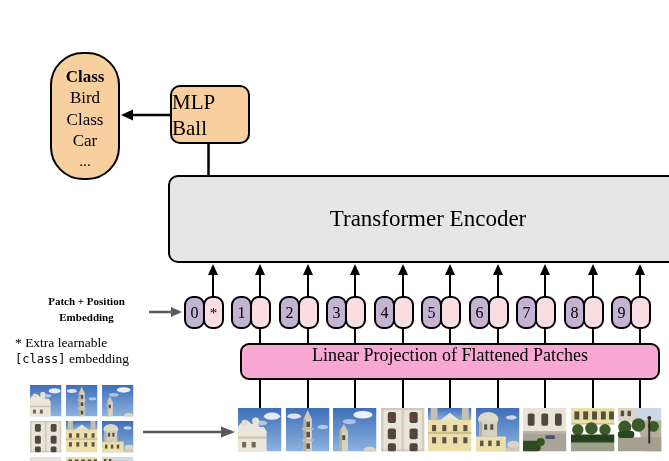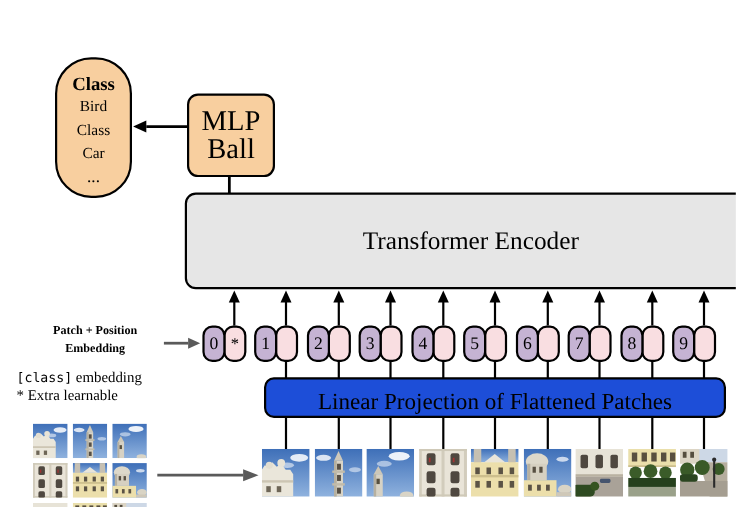--- a/index.html
+++ b/index.html
@@ -10,39 +10,39 @@
   .stage *{box-sizing:border-box;}
   svg.connectors{position:absolute;left:0;top:0;width:669px;height:461px;z-index:1;}
   
   .class-pill{
     position:absolute;left:50px;top:8px;width:70px;height:128px;
     background:#f8cf9f;border:2.5px solid #000;border-radius:33px;
     display:flex;flex-direction:column;align-items:center;justify-content:flex-start;
     padding-top:13px;z-index:2;text-align:center;
   }
   .class-pill .title{font-weight:bold;font-size:17px;line-height:20px;}
-  .class-pill .item{font-size:14px;line-height:21.5px;}
+  .class-pill .item{font-size:17px;line-height:21.5px;}
   .class-pill .dots{font-size:15.5px;line-height:16px;margin-top:1px;}
   .mlp-box{
-    position:absolute;left:170px;top:41px;width:80px;height:76px;
+    position:absolute;left:170px;top:41px;width:80px;height:59px;
     background:#f8cf9f;border:2.5px solid #000;border-radius:10px;
-    display:flex;flex-direction:column;align-items:center;justify-content:center;
-    font-size:26px;line-height:26px;z-index:2;
+    display:flex;flex-direction:column;justify-content:center;
+    font-size:21px;line-height:26px;z-index:2;
   }
   .encoder-box{
     position:absolute;left:168px;top:131px;width:520px;height:88px;
     background:#e6e6e6;border:2px solid #000;border-radius:10px;
     display:flex;align-items:center;justify-content:center;
     font-size:23px;z-index:2;
   }
   .proj-box{
     position:absolute;left:240px;top:299px;width:420px;height:37px;
-    background:#1d4ed8;border:2.5px solid #000;border-radius:9px;
-    display:flex;align-items:flex-end;justify-content:center;
-    font-size:21px;z-index:2;
+    background:#f9a8d4;border:2.5px solid #000;border-radius:9px;
+    display:flex;align-items:flex-start;justify-content:center;
+    font-size:18px;z-index:2;
   }
   
   .token{position:absolute;top:252px;display:flex;z-index:2;}
   .pill{
     width:21px;height:33px;border:2px solid #000;border-radius:9px;
     display:flex;align-items:center;justify-content:center;font-size:16px;
   }
   .pill.purple{background:#c5b3d3;z-index:3;}
   .pill.pink{background:#f9dee1;margin-left:-2px;z-index:2;font-size:15px;}
   .pill.pink span{transform:translateY(1px);}
@@ -275,22 +275,22 @@
   <div class="encoder-box">
     <span>Transformer Encoder</span>
   </div>
 
   <div class="embed-label">
     <div>Patch + Position</div>
     <div>Embedding</div>
   </div>
 
   <div class="footnote">
+    <div>* Extra learnable</div>
     <div><span class="mono">[class]</span><span> embedding</span></div>
-    <div>* Extra learnable</div>
   </div>
 
   <div class="token" style="left:184px">
     <span class="pill purple">
         <span>0</span>
       </span>
     <span class="pill pink">
         <span>*</span>
       </span>
   </div>

